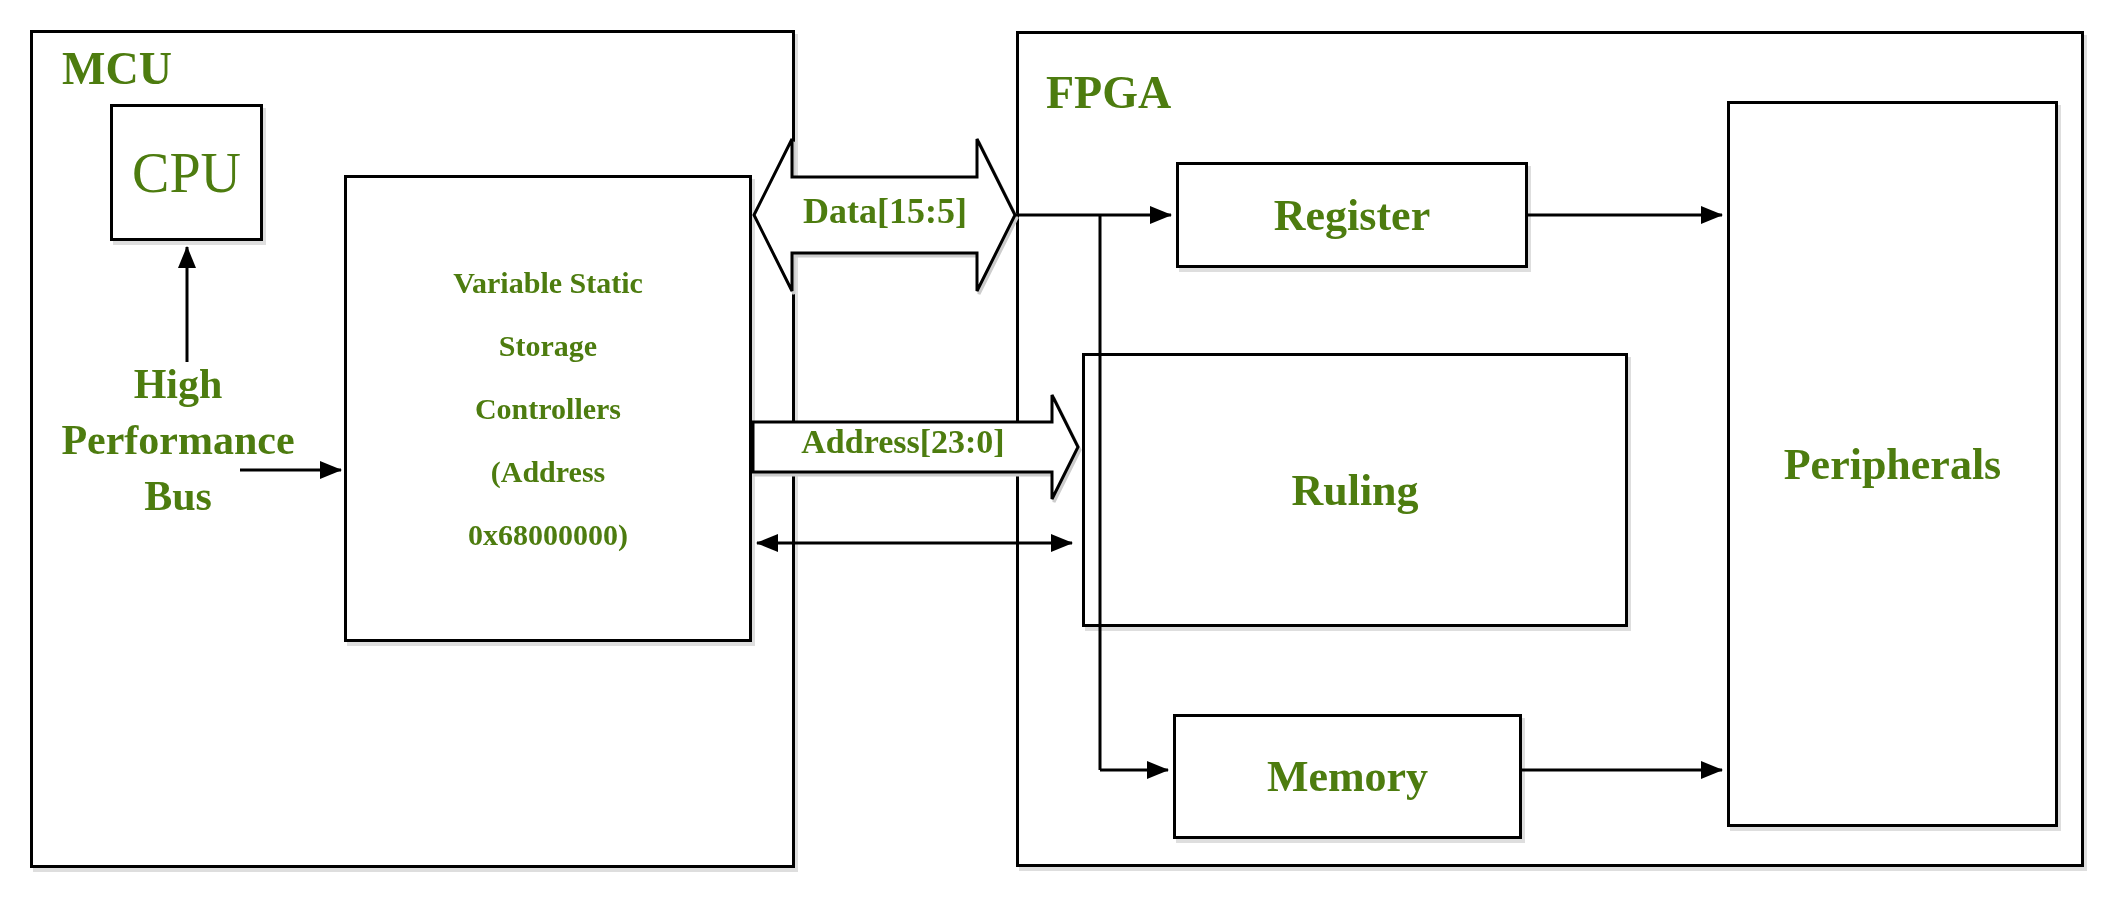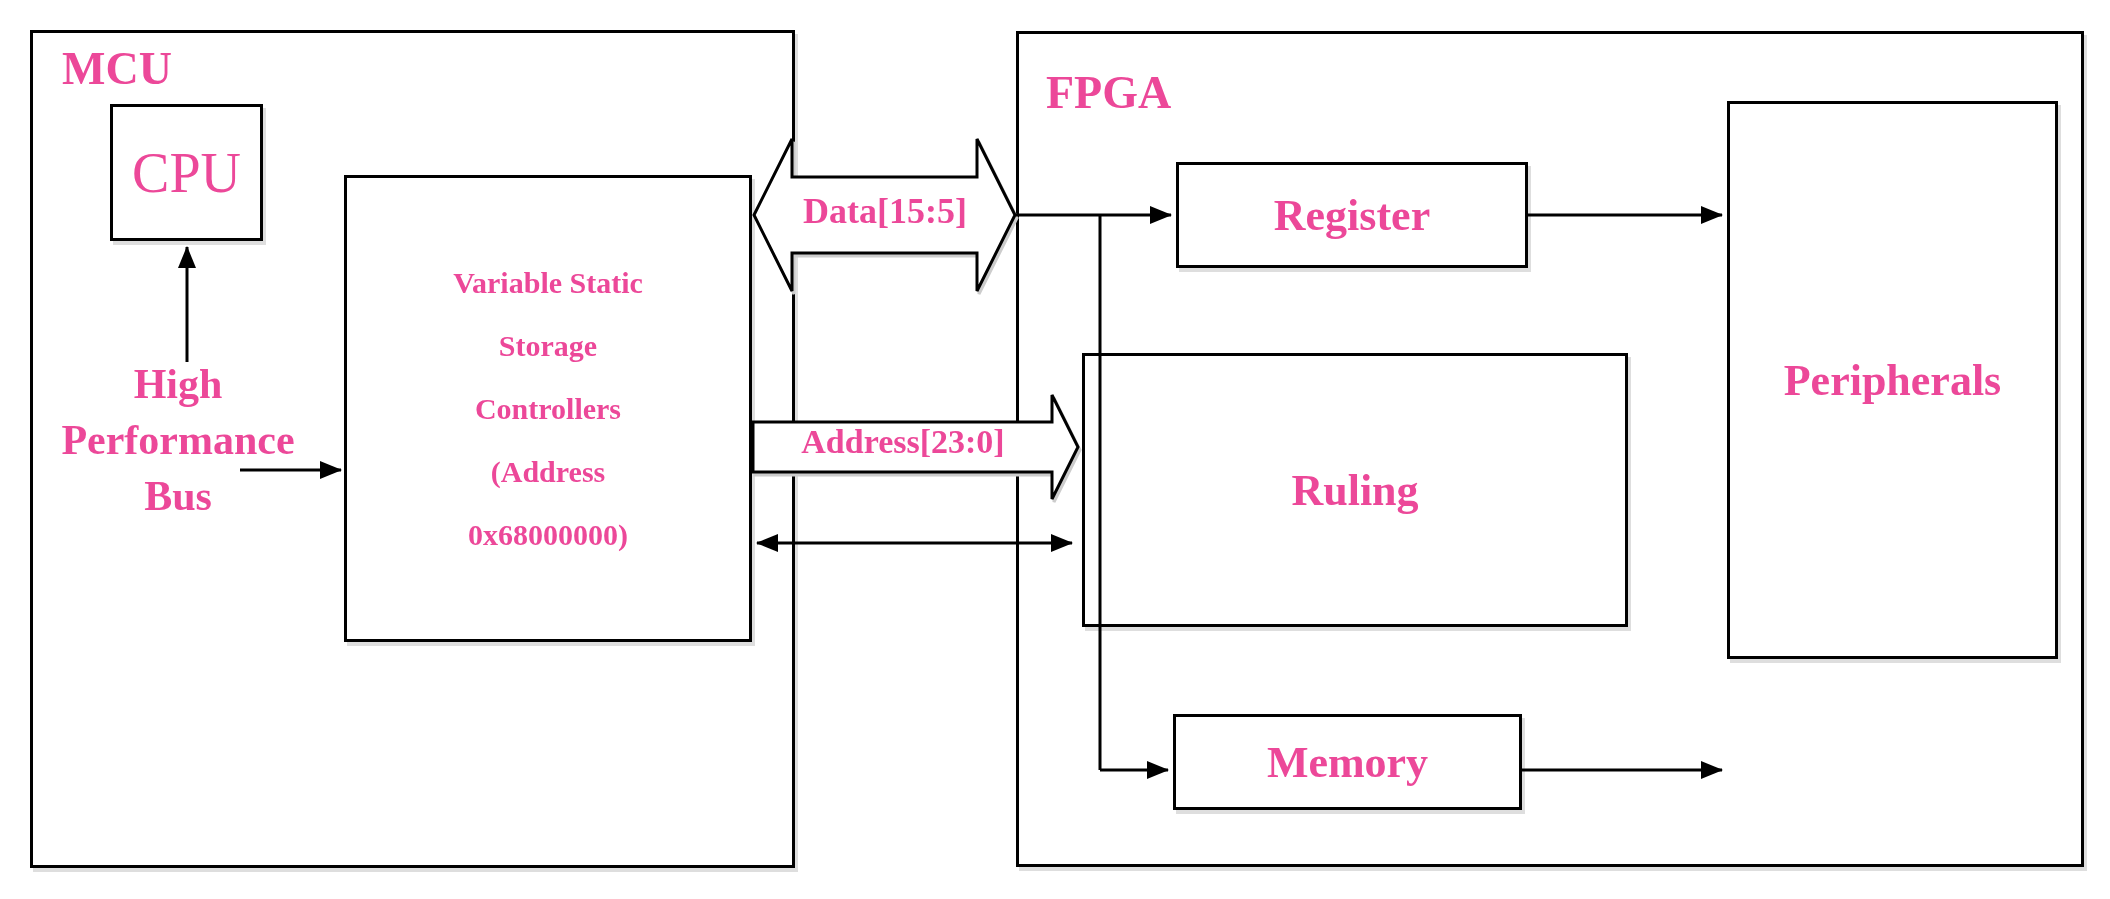--- a/index.html
+++ b/index.html
@@ -1,34 +1,34 @@
 <!DOCTYPE html>
 <html><head>
 <meta charset="utf-8">
 <style>
   html,body{margin:0;padding:0;background:#ffffff;}
   .canvas{
     position:relative;width:2110px;height:899px;background:#ffffff;
-    font-family:"Liberation Serif","DejaVu Serif",serif;color:#ec4899;overflow:hidden;
+    font-family:"Liberation Serif","DejaVu Serif",serif;color:#4d7c0f;overflow:hidden;
   }
   .box{
     position:absolute;background:#ffffff;border:3px solid #000;box-sizing:border-box;
     box-shadow:3px 4px 0 rgba(0,0,0,0.13);
   }
   .cbox{display:flex;align-items:center;justify-content:center;text-align:center;}
   .outer-title{position:absolute;font-weight:bold;font-size:46px;line-height:1;}
   
   .mcu{left:30px;top:30px;width:765px;height:838px;}
   .fpga{left:1016px;top:31px;width:1068px;height:836px;}
   .cpu{left:110px;top:104px;width:153px;height:137px;font-size:56px;}
   .vssc{left:344px;top:175px;width:408px;height:467px;font-size:30px;font-weight:bold;line-height:63px;}
   .register{left:1176px;top:162px;width:352px;height:106px;font-size:44px;font-weight:bold;justify-content:center;}
   .ruling{left:1082px;top:353px;width:546px;height:274px;font-size:44px;font-weight:bold;}
-  .memory{left:1173px;top:714px;width:349px;height:96px;font-size:44px;font-weight:bold;}
-  .peripherals{left:1727px;top:101px;width:331px;height:558px;font-size:44px;font-weight:bold;}
+  .memory{left:1173px;top:714px;width:349px;height:125px;font-size:44px;font-weight:bold;}
+  .peripherals{left:1727px;top:101px;width:331px;height:726px;font-size:44px;font-weight:bold;}
   .mcu-title{left:62px;top:46px;}
   .fpga-title{left:1046px;top:70px;}
   .bus-text{
     position:absolute;left:20px;top:356px;width:316px;text-align:center;
     font-weight:bold;font-size:42px;line-height:56px;
   }
   svg.wires{position:absolute;left:0;top:0;pointer-events:none;}
   .blockarrow{filter:drop-shadow(2px 3px 0 #cccccc);}
   .wire-label{
     position:absolute;display:flex;justify-content:center;

